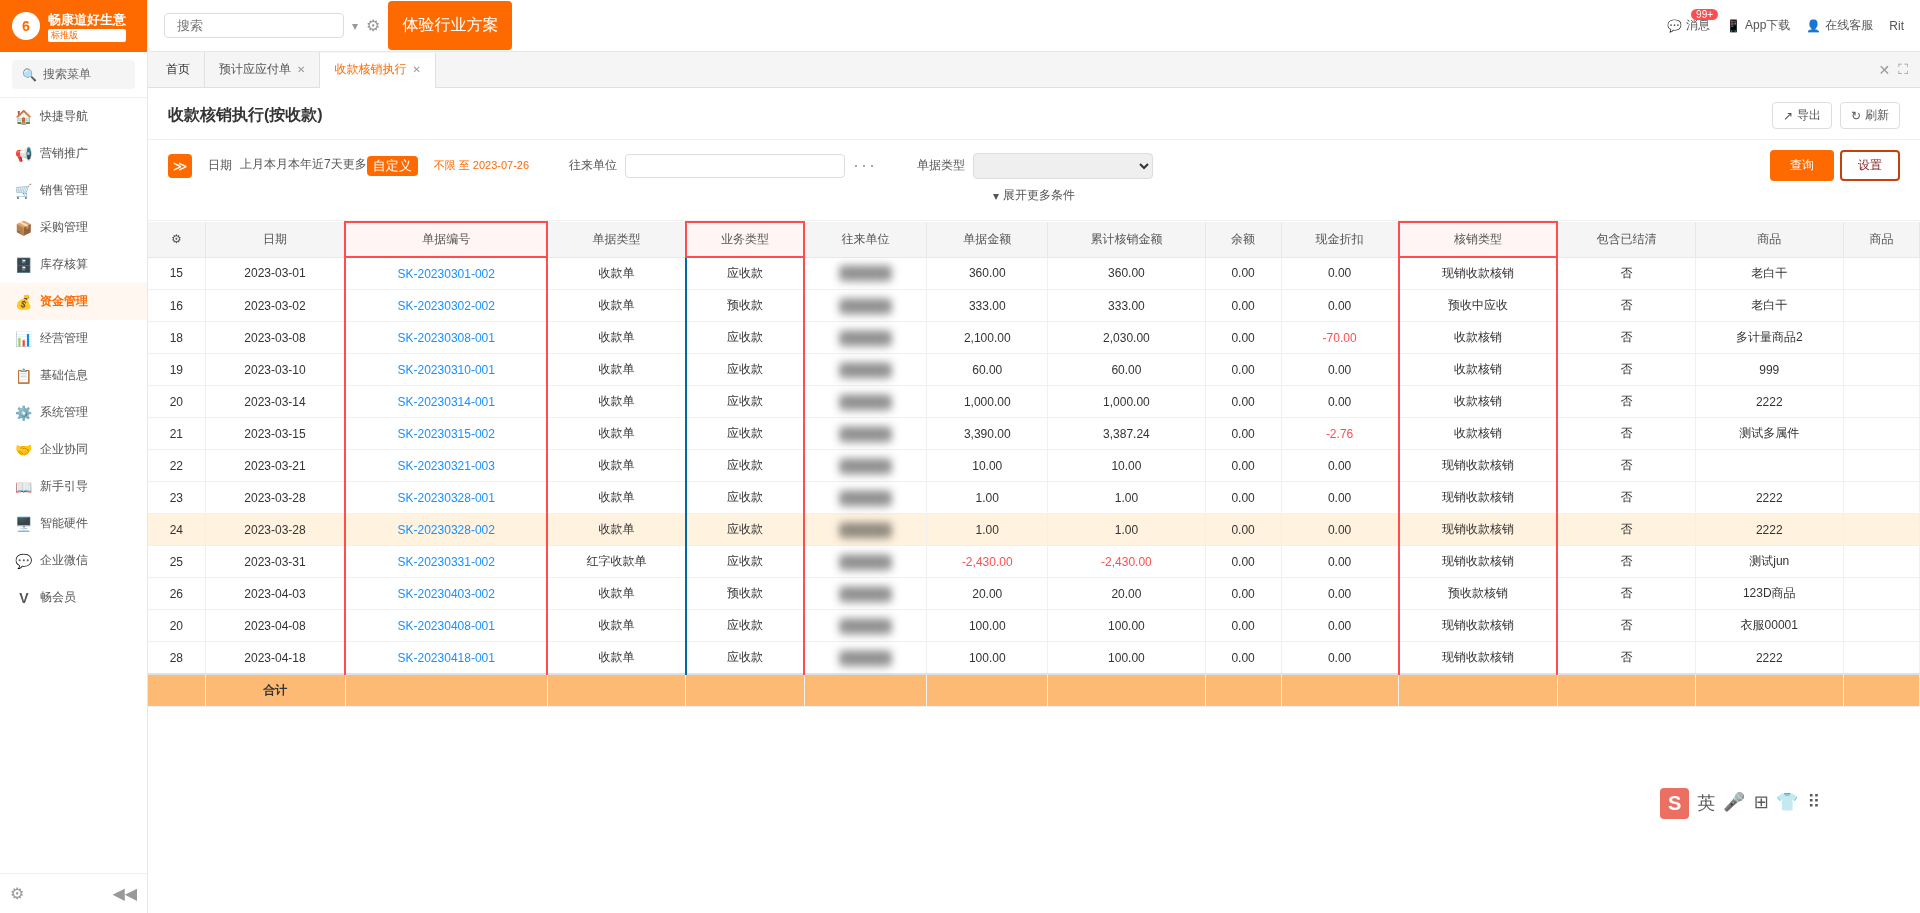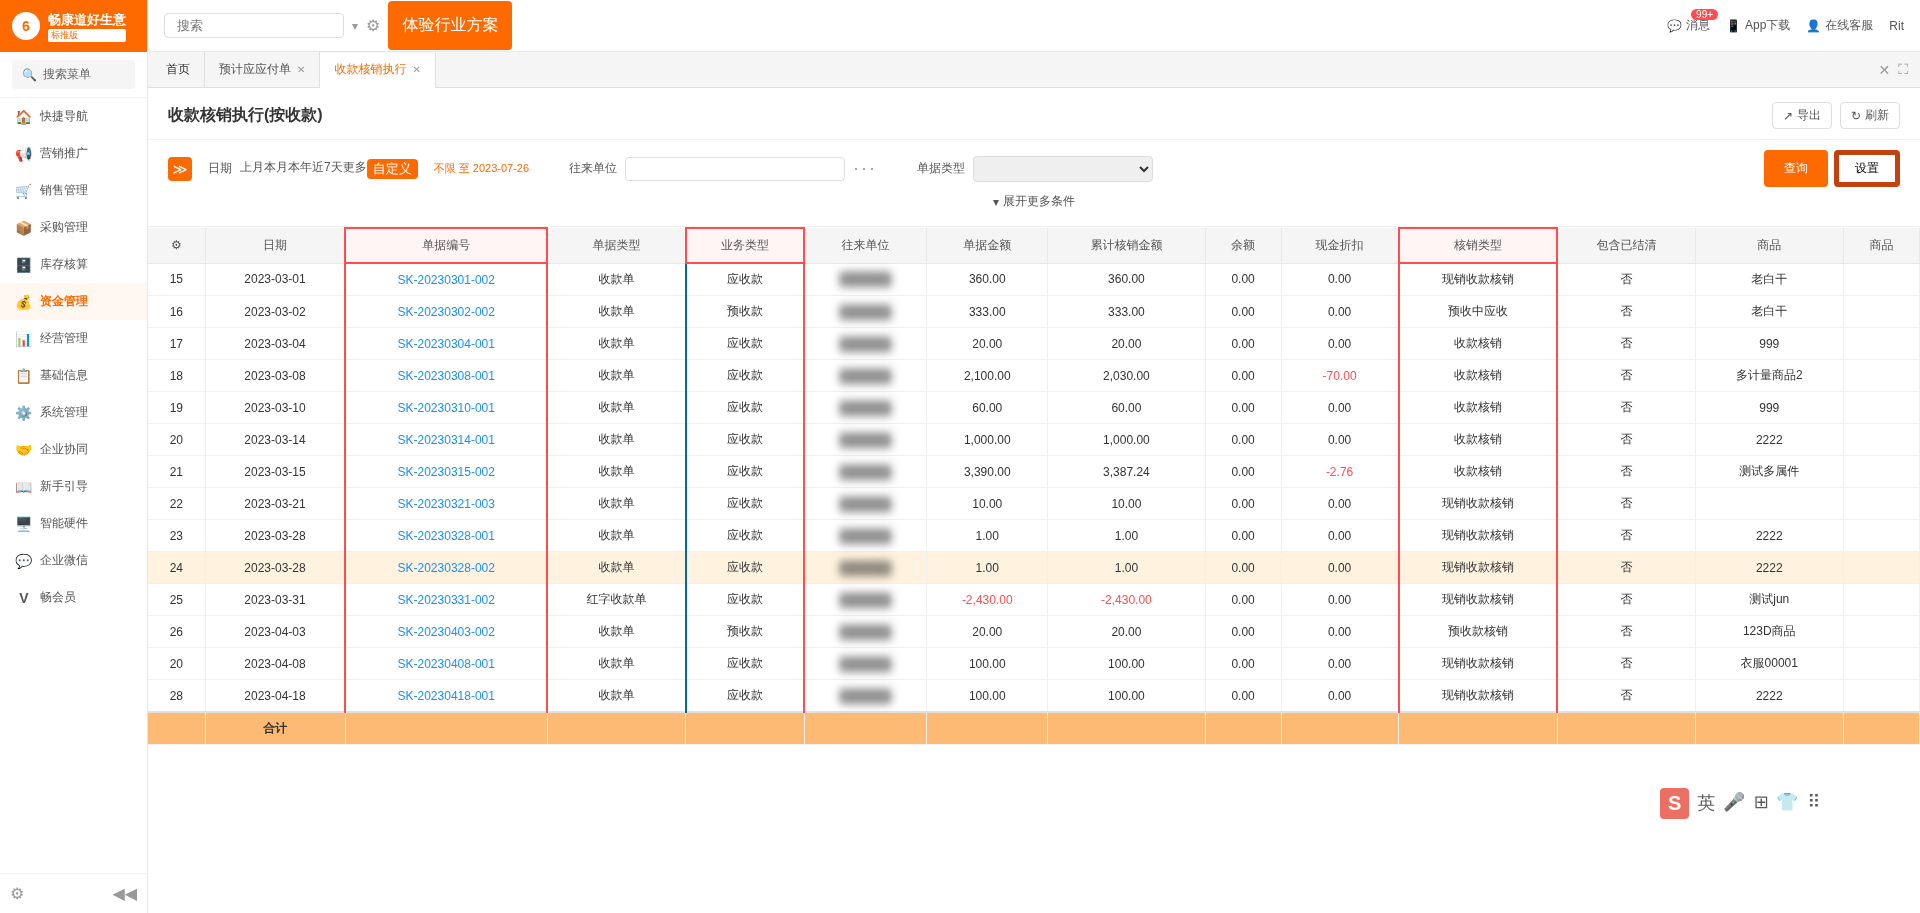--- a/index.html
+++ b/index.html
@@ -59,21 +59,21 @@
     .filter-group { display: flex; align-items: center; gap: 8px; }
     .filter-label { color: #555; font-size: 12px; white-space: nowrap; }
     .filter-date-links { display: flex; gap: 0; }
     .filter-date-link { color: #555; font-size: 12px; cursor: pointer; }
     .filter-date-custom { background: #ff6a00; color: #fff; border-radius: 4px; padding: 1px 6px; font-size: 13px; cursor: pointer; }
     .filter-date-value { color: #ff6a00; font-size: 11px; }
     .filter-select { border: 1px solid #ddd; border-radius: 4px; padding: 4px 8px; font-size: 12px; color: #333; min-width: 200px; }
     .filter-more { color: #999; font-size: 18px; letter-spacing: 2px; cursor: pointer; }
     .filter-type-select { border: 1px solid #ddd; border-radius: 4px; padding: 4px 8px; font-size: 12px; color: #333; min-width: 180px; }
     .filter-query-btn { background: #ff6a00; color: #fff; border: none; border-radius: 4px; padding: 6px 20px; cursor: pointer; font-size: 12px; }
-    .filter-set-btn { background: none; border: 5px solid #c2410c; border-radius: 4px; padding: 5px 16px; cursor: pointer; font-size: 12px; color: #000000; }
+    .filter-set-btn { background: none; border: 2px solid #c2410c; border-radius: 4px; padding: 5px 16px; cursor: pointer; font-size: 12px; color: #7f1d1d; }
     .filter-expand { display: flex; justify-content: center; padding: 6px; }
     .filter-expand-btn { display: flex; align-items: center; gap: 4px; color: #555; font-size: 12px; cursor: pointer; border: none; background: none; }
 
     
     .table-container { flex: 1; overflow: auto; background: #fff; margin: 0; }
     table { width: 100%; border-collapse: collapse; font-size: 12px; }
     thead tr { background: #f5f5f5; }
     th { padding: 8px 10px; text-align: center; border-bottom: 1px solid #e8e8e8; border-right: 1px solid #e8e8e8; color: #555; font-weight: 500; white-space: nowrap; position: sticky; top: 0; background: #f5f5f5; z-index: 1; }
     td { padding: 7px 10px; text-align: center; border-bottom: 1px solid #f0f0f0; border-right: 1px solid #f0f0f0; white-space: nowrap; color: #333; }
     tr.highlighted td { background: #fff3e0; }
@@ -330,36 +330,20 @@
               <td>333.00</td>
               <td>333.00</td>
               <td>0.00</td>
               <td>0.00</td>
               <td class="col-cancel-type">预收中应收</td>
               <td>否</td>
               <td>老白干</td>
               <td></td>
             </tr>
             <tr>
-              <td>17</td>
-              <td>2023-03-04</td>
-              <td class="link-cell col-doc-num">SK-20230304-001</td>
-              <td>收款单</td>
-              <td class="col-biz-type">应收款</td>
-              <td style="color: transparent; text-shadow: rgba(0, 0, 0, 0.5) 0px 0px 8px;">██████</td>
-              <td>20.00</td>
-              <td>20.00</td>
-              <td>0.00</td>
-              <td>0.00</td>
-              <td class="col-cancel-type">收款核销</td>
-              <td>否</td>
-              <td>999</td>
-              <td></td>
-            </tr>
-            <tr>
               <td>18</td>
               <td>2023-03-08</td>
               <td class="link-cell col-doc-num">SK-20230308-001</td>
               <td>收款单</td>
               <td class="col-biz-type">应收款</td>
               <td style="color: transparent; text-shadow: rgba(0, 0, 0, 0.5) 0px 0px 8px;">██████</td>
               <td>2,100.00</td>
               <td>2,030.00</td>
               <td>0.00</td>
               <td class="negative">-70.00</td>

